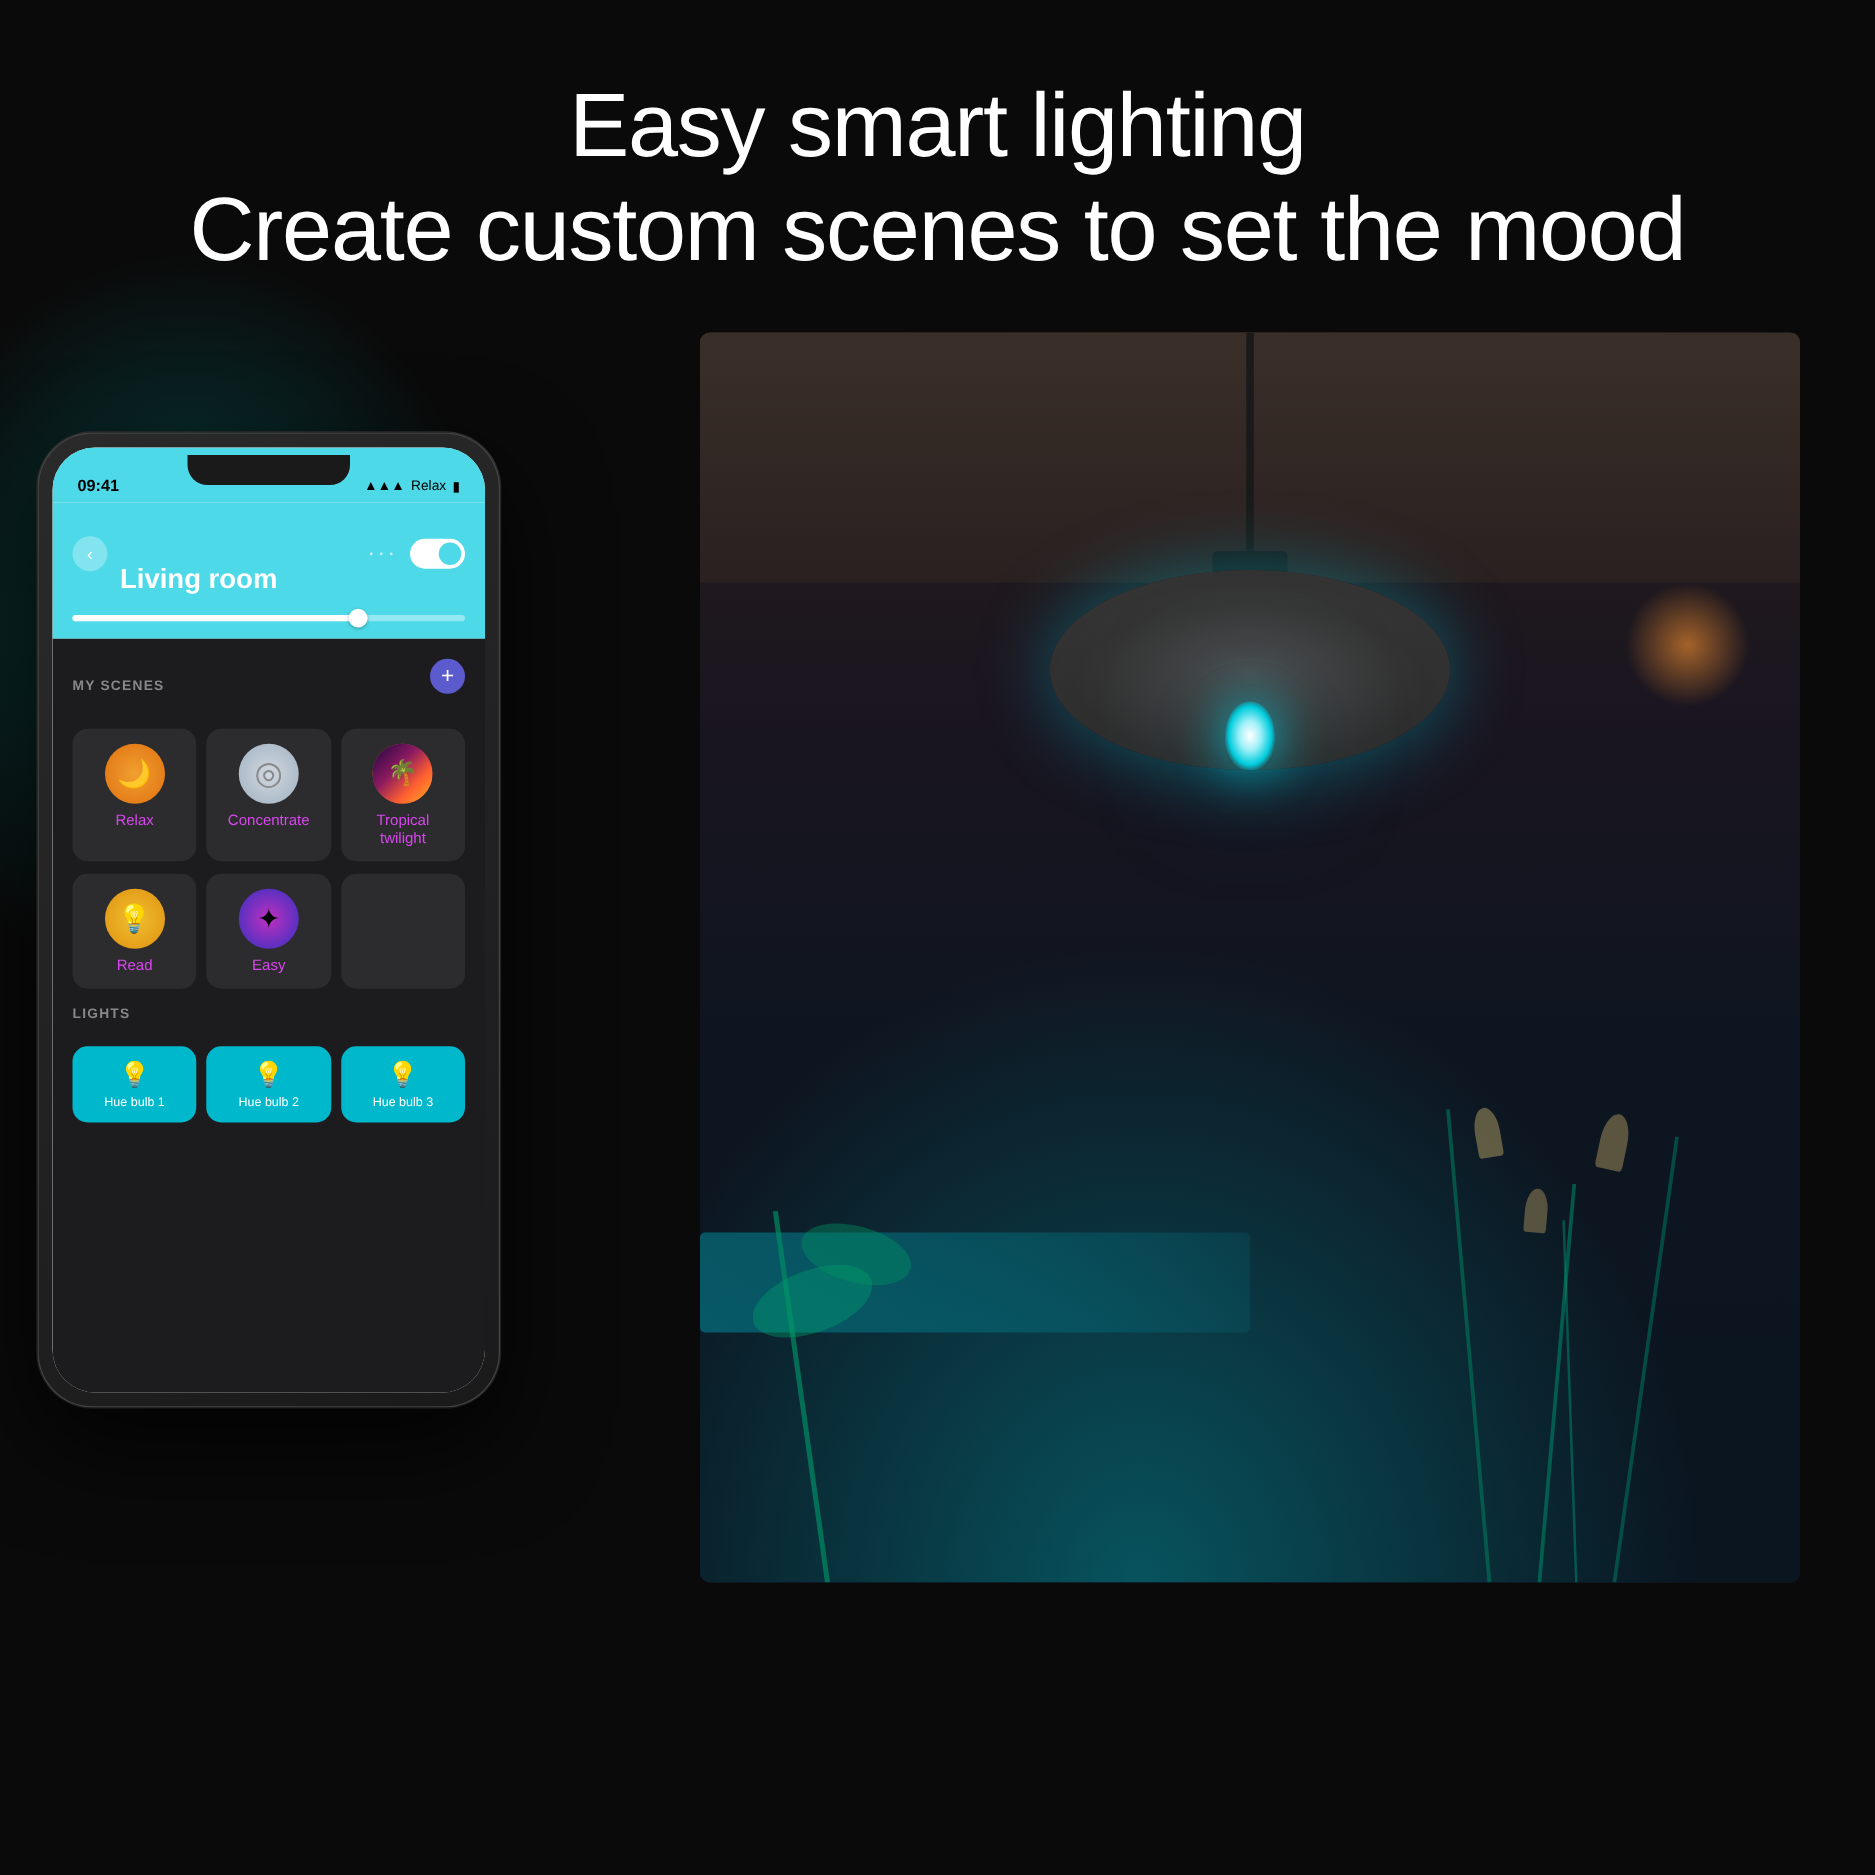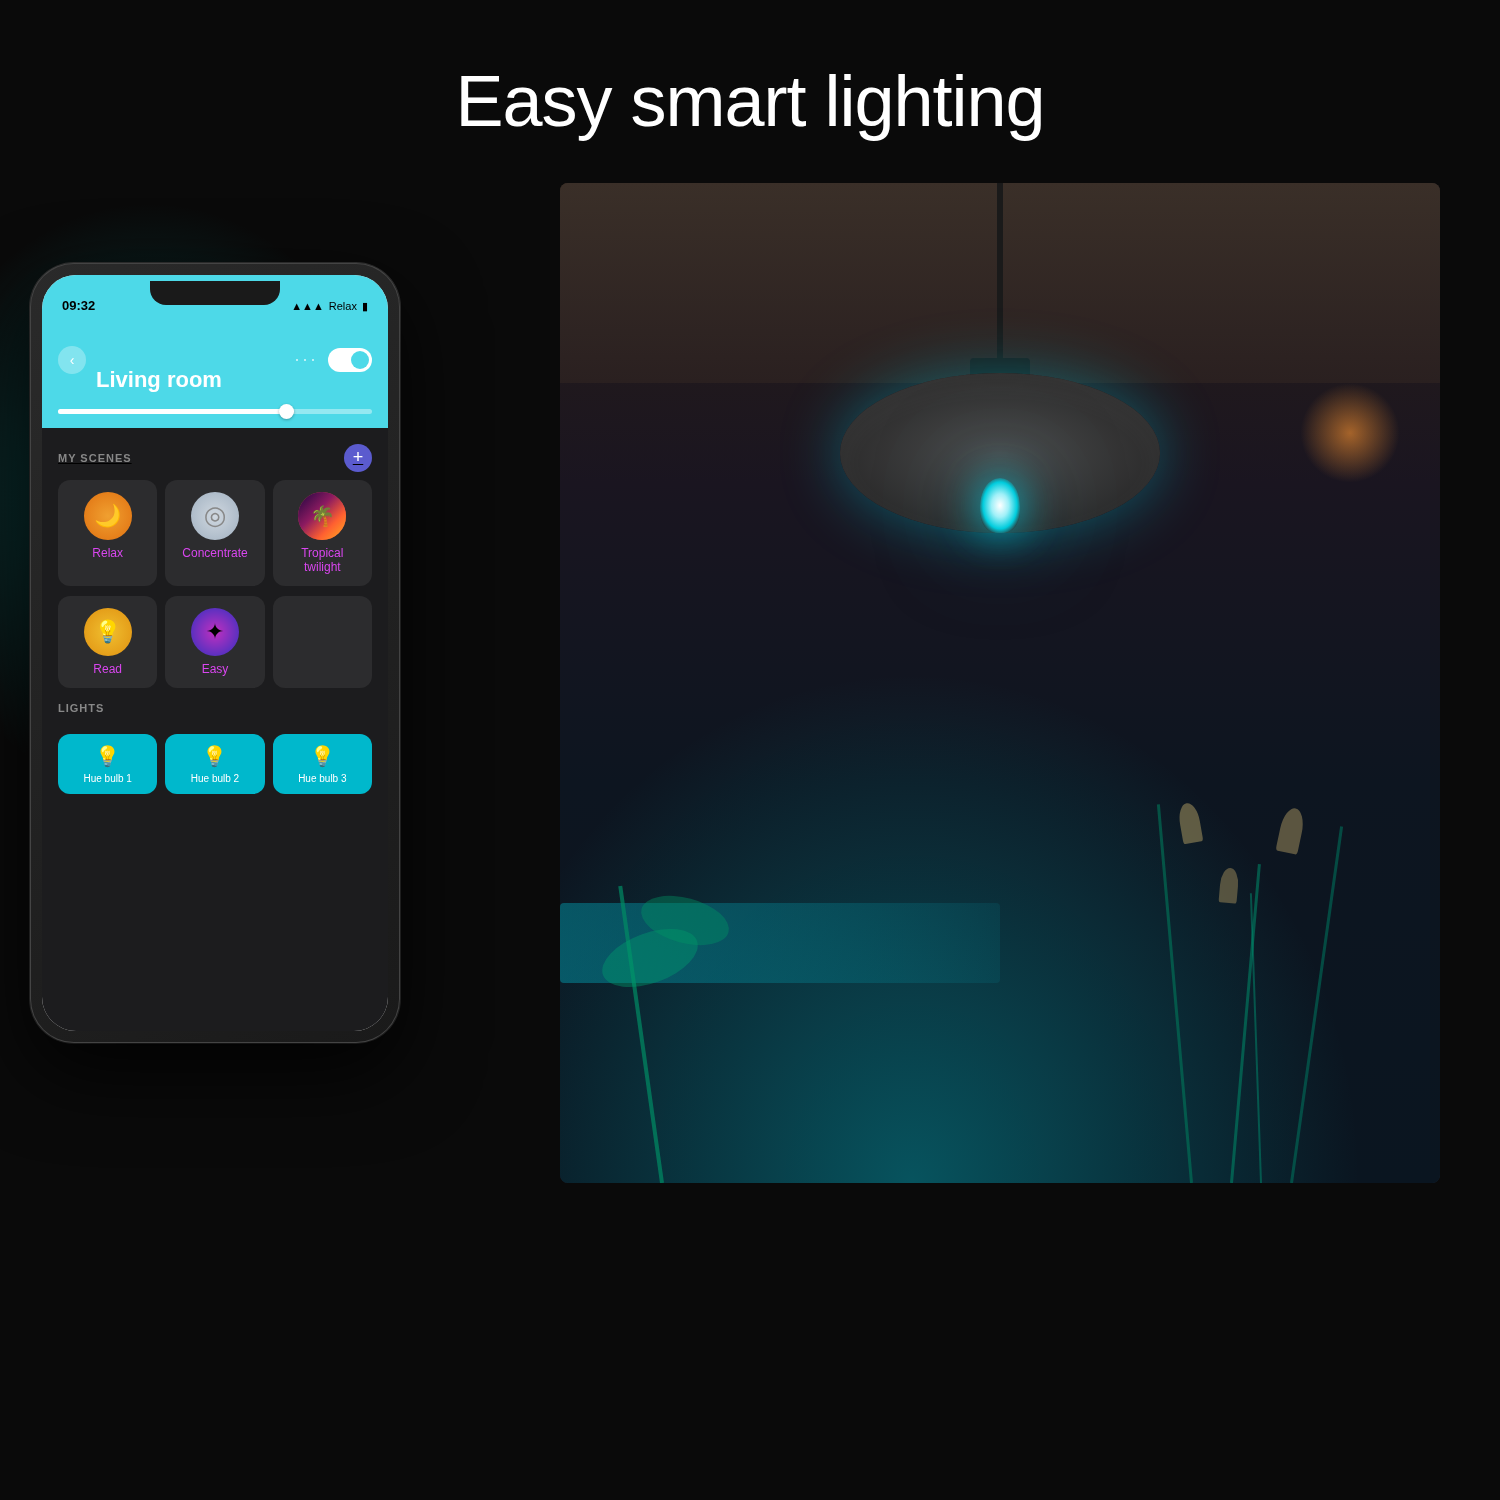--- a/index.html
+++ b/index.html
@@ -287,23 +287,22 @@
       background: #1c1c1e;
       flex: 1;
       padding: 16px;
       height: calc(100% - 44px - 50px - 35px);
       overflow: hidden;
     }
 
     .section-header {
       display: flex;
       justify-content: space-between;
-      align-items: center;
-      margin-bottom: 8px;
-      text-decoration: underline;
+      align-items: flex-end;
+      margin-bottom: 28px;
     }
 
     .section-label {
       font-size: 11px;
       font-weight: 600;
       color: #888;
       letter-spacing: 1px;
     }
 
     .add-btn {
@@ -446,20 +445,21 @@
     }
   </style>
 </head>
 <body>
 
 <div class="bg-glow-left"></div>
 
 <div class="header">
   <div class="header-title">
     <span>Easy smart lighting</span><br>
+    <span>Create custom scenes to set the mood</span>
   </div>
 </div>
 
 <div class="main-content">
 
   <div class="room-image">
 
     <div style="position:absolute;inset:0;background:linear-gradient(180deg, #2a1f18 0%, #1a1520 30%, #0d1520 60%, #0a1520 100%);"></div>
 
     <div style="position:absolute;top:0;left:0;right:0;height:200px;background:linear-gradient(180deg,#3a2f28,#2a2020);"></div>
@@ -496,21 +496,21 @@
       <div style="position:absolute;bottom:240px;left:60px;width:90px;height:45px;background:rgba(0,150,100,0.4);border-radius:50%;transform:rotate(15deg);"></div>
     </div>
   </div>
 
   <div class="phone-container">
     <div class="phone-outer">
       <div class="phone-notch"></div>
       <div class="phone-screen">
 
         <div class="status-bar">
-          <span class="status-time">09:32</span>
+          <span class="status-time">09:41</span>
           <div class="status-icons">
             <span class="status-icon">▲▲▲</span>
             <span class="status-icon">Relax</span>
             <span class="status-icon">▮</span>
           </div>
         </div>
 
         <div class="app-header">
           <div class="app-header-left">
             <div class="back-btn">‹</div>

